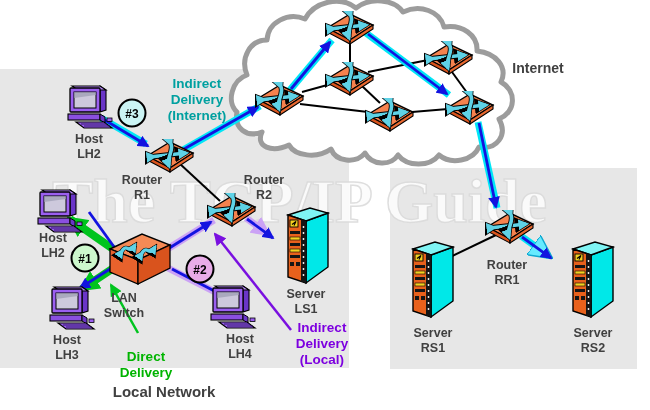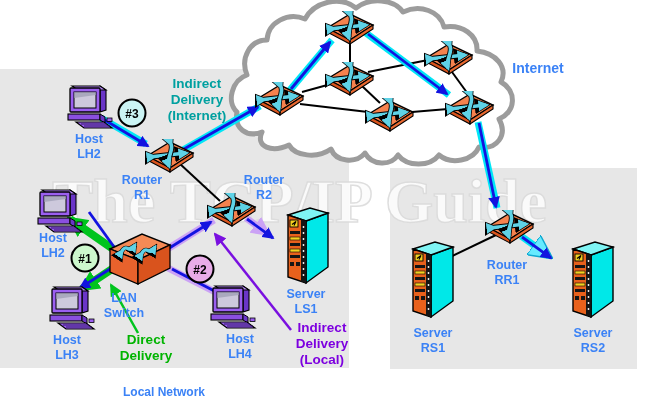--- a/index.html
+++ b/index.html
@@ -7,23 +7,23 @@
          font-family:"Liberation Sans",sans-serif;}
   .panel{position:absolute;background:#E7E7E7;z-index:0;}
   #panel-local{left:0;top:69px;width:349px;height:299px;}
   #panel-remote{left:390px;top:168px;width:247px;height:201px;}
   #watermark{position:absolute;left:52px;top:166px;z-index:1;
              font-family:"Liberation Serif",serif;font-weight:bold;font-size:62px;
              color:#FCFCFC;-webkit-text-stroke:1.5px #DCDCDC;letter-spacing:0;
              white-space:nowrap;opacity:.92;}
   #diagram{position:absolute;left:0;top:0;z-index:2;pointer-events:none;}
   .lbl{position:absolute;z-index:3;transform:translate(-50%,-50%);text-align:center;
-       font-weight:bold;font-size:12.5px;line-height:14.5px;color:#3b82f6;white-space:pre-line;}
+       font-weight:bold;font-size:12.5px;line-height:14.5px;color:#404040;white-space:pre-line;}
   .lbl.big{font-size:14px;}
-  .lbl.region{font-size:12px;}
+  .lbl.region{font-size:15px;}
   .lbl.teal{color:#00A0A0;font-size:13.5px;line-height:16px;}
   .lbl.green{color:#00B400;font-size:13.5px;line-height:16px;}
   .lbl.purple{color:#7D00E0;font-size:13.5px;line-height:16px;}
   .badge{position:absolute;z-index:4;transform:translate(-50%,-50%);
          width:25px;height:25px;border:2.5px solid #000;border-radius:50%;
          display:flex;align-items:center;justify-content:center;
          font-weight:bold;font-size:12px;color:#000;box-sizing:content-box;}
   #badge-1{background:#CDF8CD;}
   #badge-2{background:#E8ACE8;}
   #badge-3{background:#CBF4F4;}
@@ -226,21 +226,21 @@
 RS2</div>
   <div class="lbl" style="left:124px;top:305px;">LAN
 Switch</div>
 
   <div class="lbl big" style="left:538px;top:68px;">Internet</div>
   <div class="lbl region" style="left:164px;top:392px;">Local Network</div>
 
   <div class="lbl teal" style="left:197px;top:100px;">Indirect
 Delivery
 (Internet)</div>
-  <div class="lbl green" style="left:146px;top:348px;">Direct
+  <div class="lbl green" style="left:146px;top:365px;">Direct
 Delivery</div>
   <div class="lbl purple" style="left:322px;top:344px;">Indirect
 Delivery
 (Local)</div>
 
   <div class="badge" id="badge-1" style="left:85px;top:258px;">#1</div>
   <div class="badge" id="badge-2" style="left:200px;top:269px;">#2</div>
   <div class="badge" id="badge-3" style="left:132px;top:113px;">#3</div>
 
 </div>

